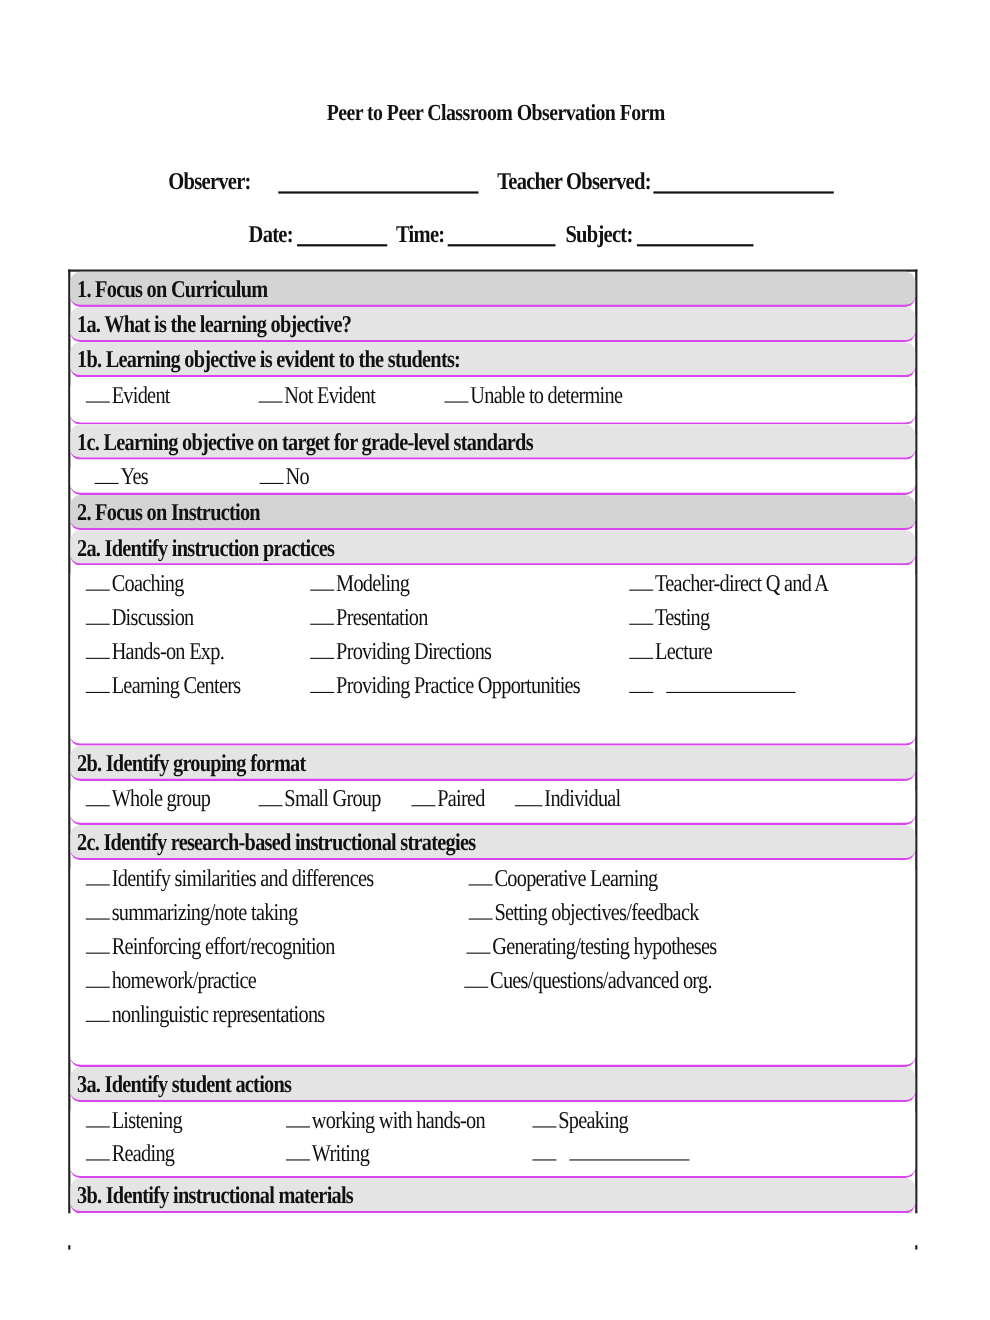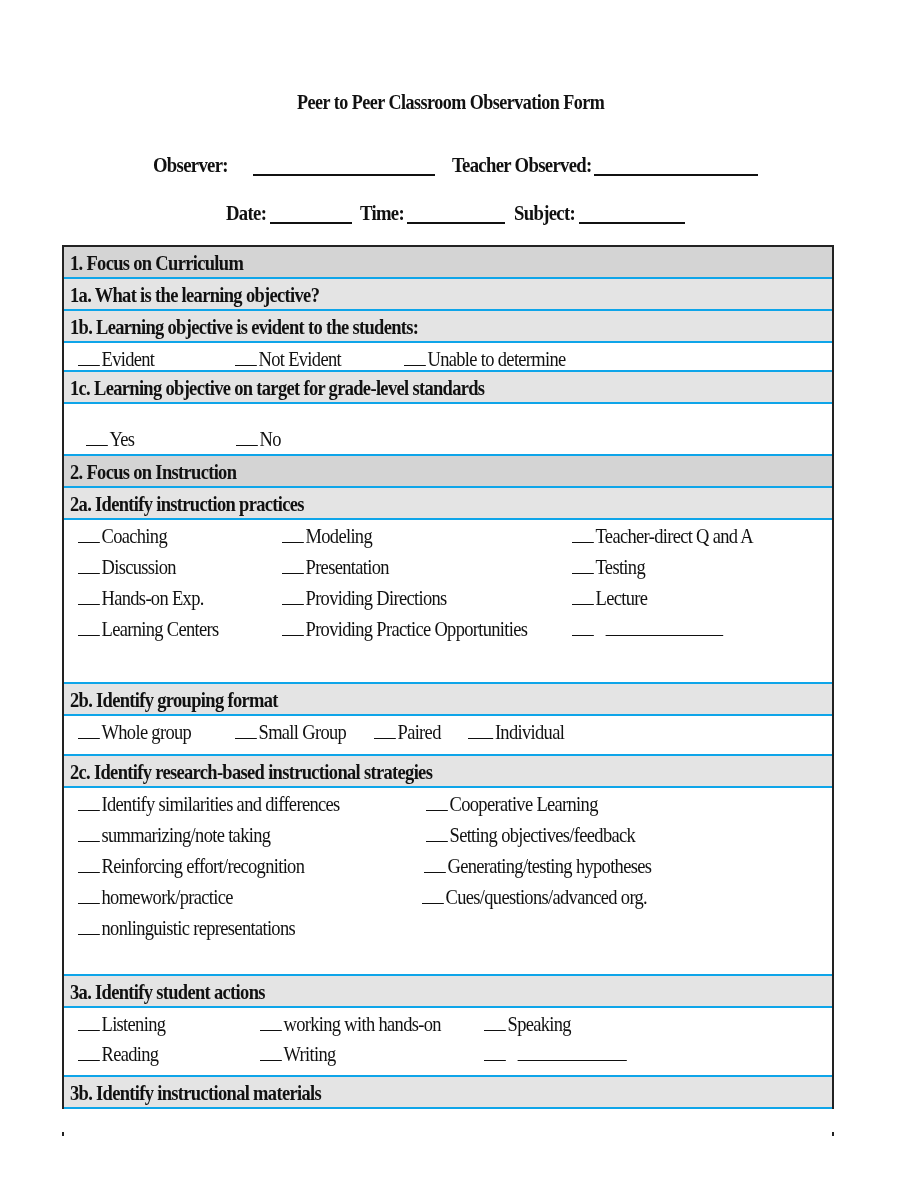--- a/index.html
+++ b/index.html
@@ -14,21 +14,21 @@
     transform: scaleX(0.86); transform-origin: 455px 0;
   }
   .hdr-row { position: absolute; left: 0; width: 900px; font-size: 22px; font-weight: bold; letter-spacing: -0.8px; }
   .hdr-row .lbl { position: absolute; top: 0; white-space: nowrap; transform: scaleX(0.85); transform-origin: 0 0; }
   .hdr-row .line { position: absolute; border-bottom: 2px solid #111; height: 0; }
 
   .form-table {
     position: absolute; left: 62px; top: 245px; width: 772px;
     border: 2px solid #222; border-bottom: none; box-sizing: border-box;
   }
-  .row { position: relative; box-sizing: border-box; border-bottom: 2px solid #0ea5e9; overflow: hidden; }
+  .row { position: relative; box-sizing: border-box; border-bottom: 2px solid #d946ef; overflow: hidden; border-radius: 9px; }
   .row.section { background: #d4d4d4; height: 32px; }
   .row.sub { background: #e4e4e4; height: 32px; }
   .row.body { background: #ffffff; }
   .row .txt {
     position: absolute; left: 6px; top: 3px; white-space: nowrap;
     font-size: 22px; letter-spacing: -0.8px; transform: scaleX(0.84); transform-origin: 0 0;
   }
   .row.section .txt, .row.sub .txt { font-weight: bold; }
   .opt {
     position: absolute; white-space: nowrap; font-size: 22px; letter-spacing: -0.8px;
@@ -64,29 +64,29 @@
 
   <div class="row section">
     <span class="txt">1. Focus on Curriculum</span>
   </div>
   <div class="row sub">
     <span class="txt">1a. What is the learning objective?</span>
   </div>
   <div class="row sub">
     <span class="txt">1b. Learning objective is evident to the students:</span>
   </div>
-  <div class="row body" style="height:29px;">
+  <div class="row body" style="height:43px;">
     <span class="opt" style="left:14px; top:3px;"><span class="blank"></span><span>Evident</span></span>
     <span class="opt" style="left:171px; top:3px;"><span class="blank"></span><span>Not Evident</span></span>
     <span class="opt" style="left:340px; top:3px;"><span class="blank"></span><span>Unable to determine</span></span>
   </div>
   <div class="row sub">
     <span class="txt">1c. Learning objective on target for grade-level standards</span>
   </div>
-  <div class="row body" style="height:32px;margin-top:20px;">
+  <div class="row body" style="height:32px;">
     <span class="opt" style="left:22px; top:2px;"><span class="blank"></span><span>Yes</span></span>
     <span class="opt" style="left:172px; top:2px;"><span class="blank"></span><span>No</span></span>
   </div>
 
   <div class="row section">
     <span class="txt">2.  Focus on Instruction</span>
   </div>
   <div class="row sub">
     <span class="txt">2a.  Identify instruction practices</span>
   </div>

